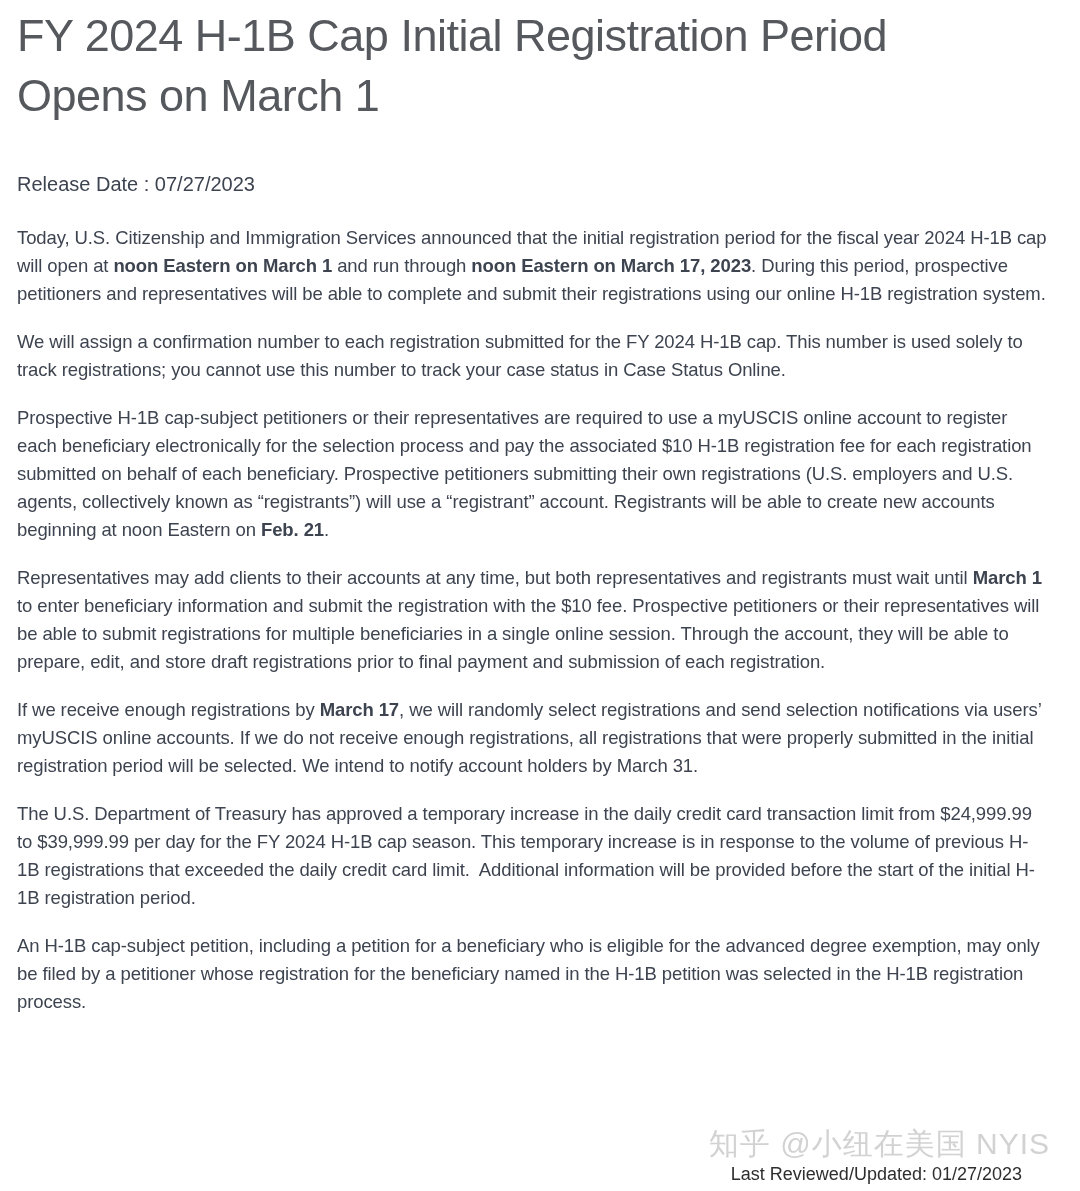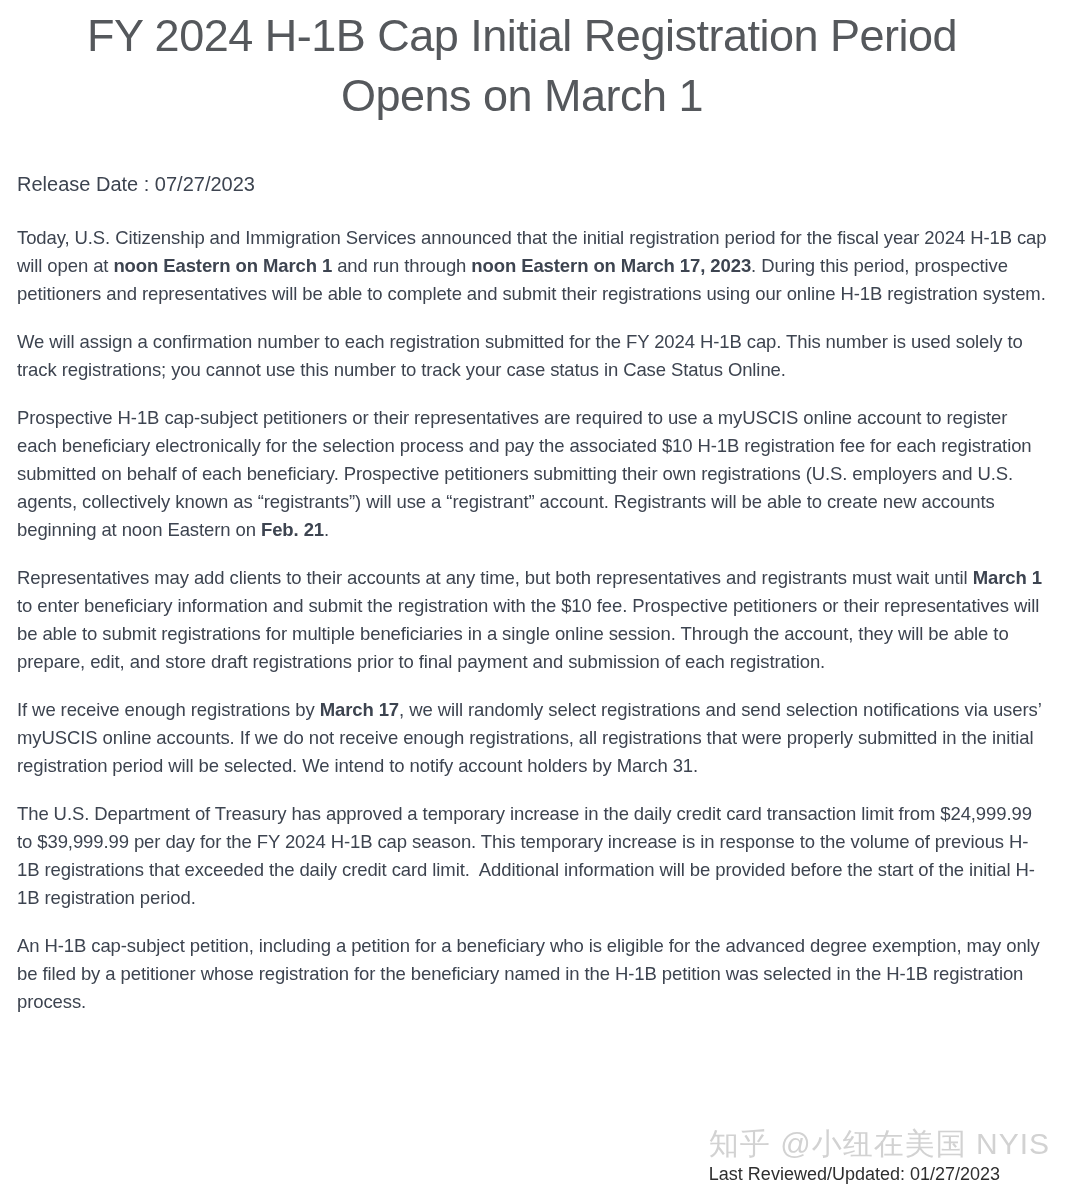--- a/index.html
+++ b/index.html
@@ -22,21 +22,20 @@
     padding:6px 17px 0 17px;
   }
   .title{
     margin:0;
     max-width:1010px;
     font-size:45px;
     line-height:60px;
     font-weight:normal;
     letter-spacing:-0.5px;
     color:var(--title-color);
-    text-align:center;
   }
   .release-date{
     margin-top:46px;
     font-size:20px;
     line-height:24px;
     color:var(--body-color);
   }
   .body-text{
     margin-top:28px;
     max-width:1048px;
@@ -49,21 +48,21 @@
     color:var(--body-color);
     white-space:pre-wrap;
   }
   .body-text p strong{
     font-weight:bold;
   }
   .footer{
     position:absolute;
     right:30px;
     bottom:5px;
-    text-align:left;
+    text-align:center;
   }
   .watermark{
     font-size:30px;
     line-height:34px;
     color:var(--watermark-color);
     text-shadow:1px 1px 0 #ffffff;
     letter-spacing:1px;
   }
   .reviewed{
     margin-top:1px;

